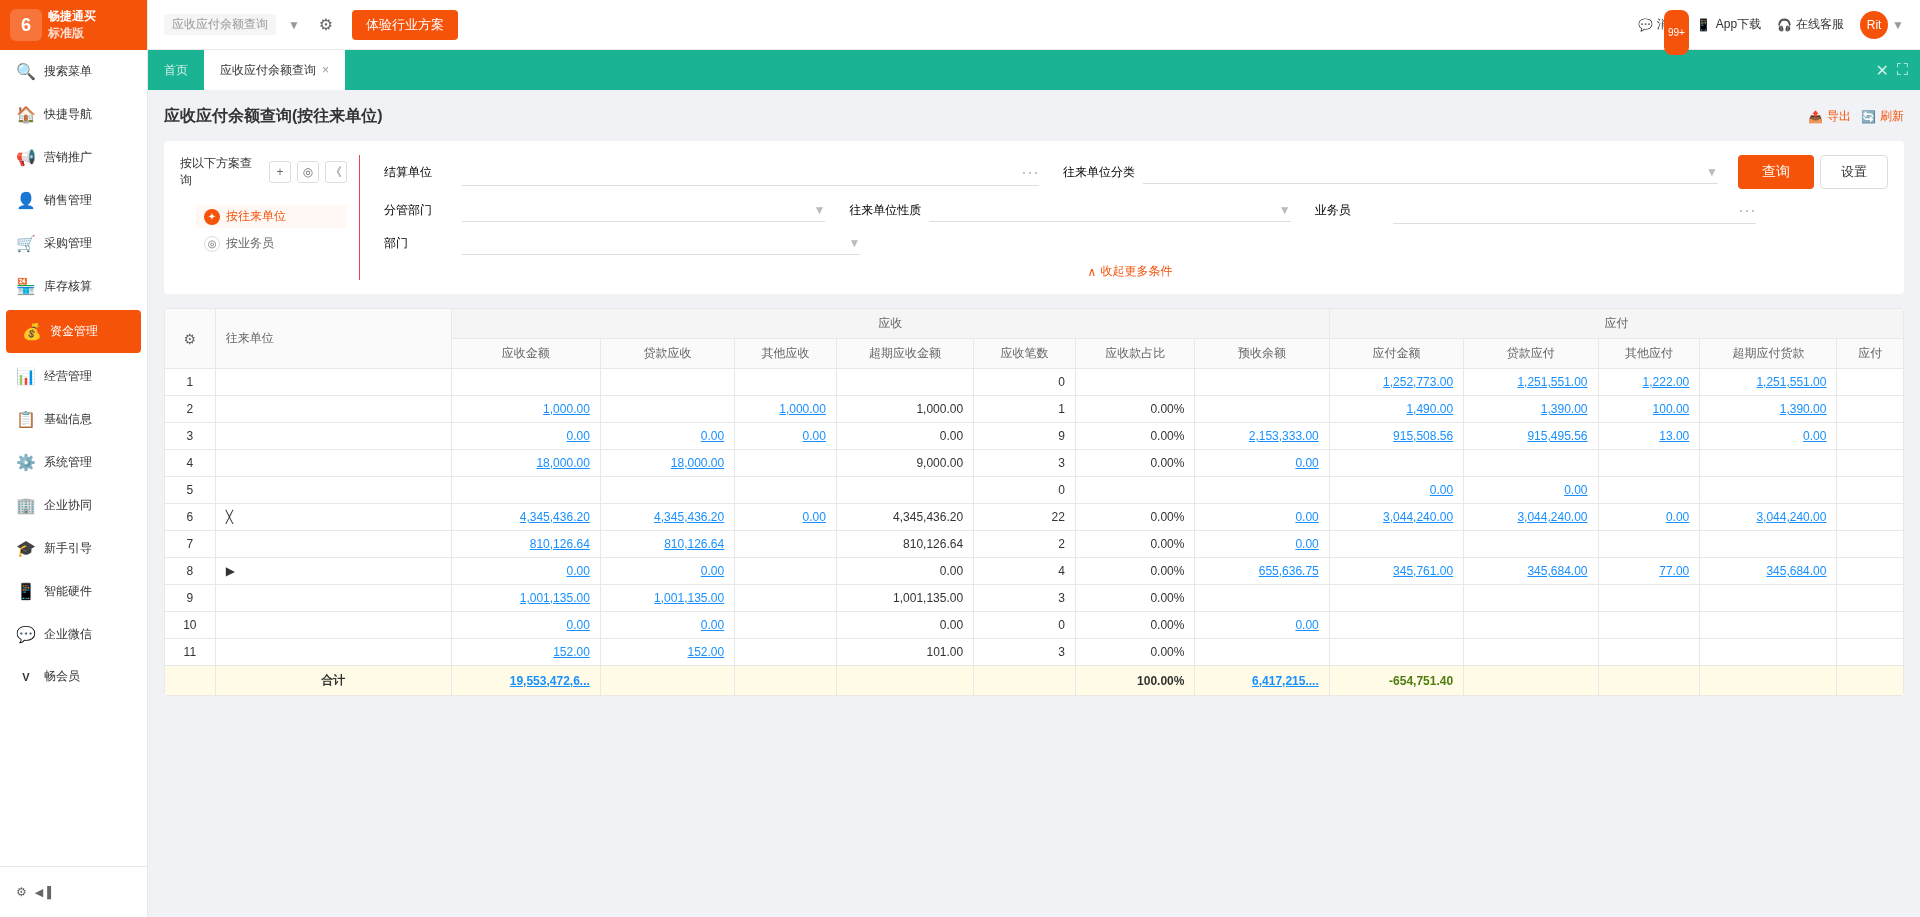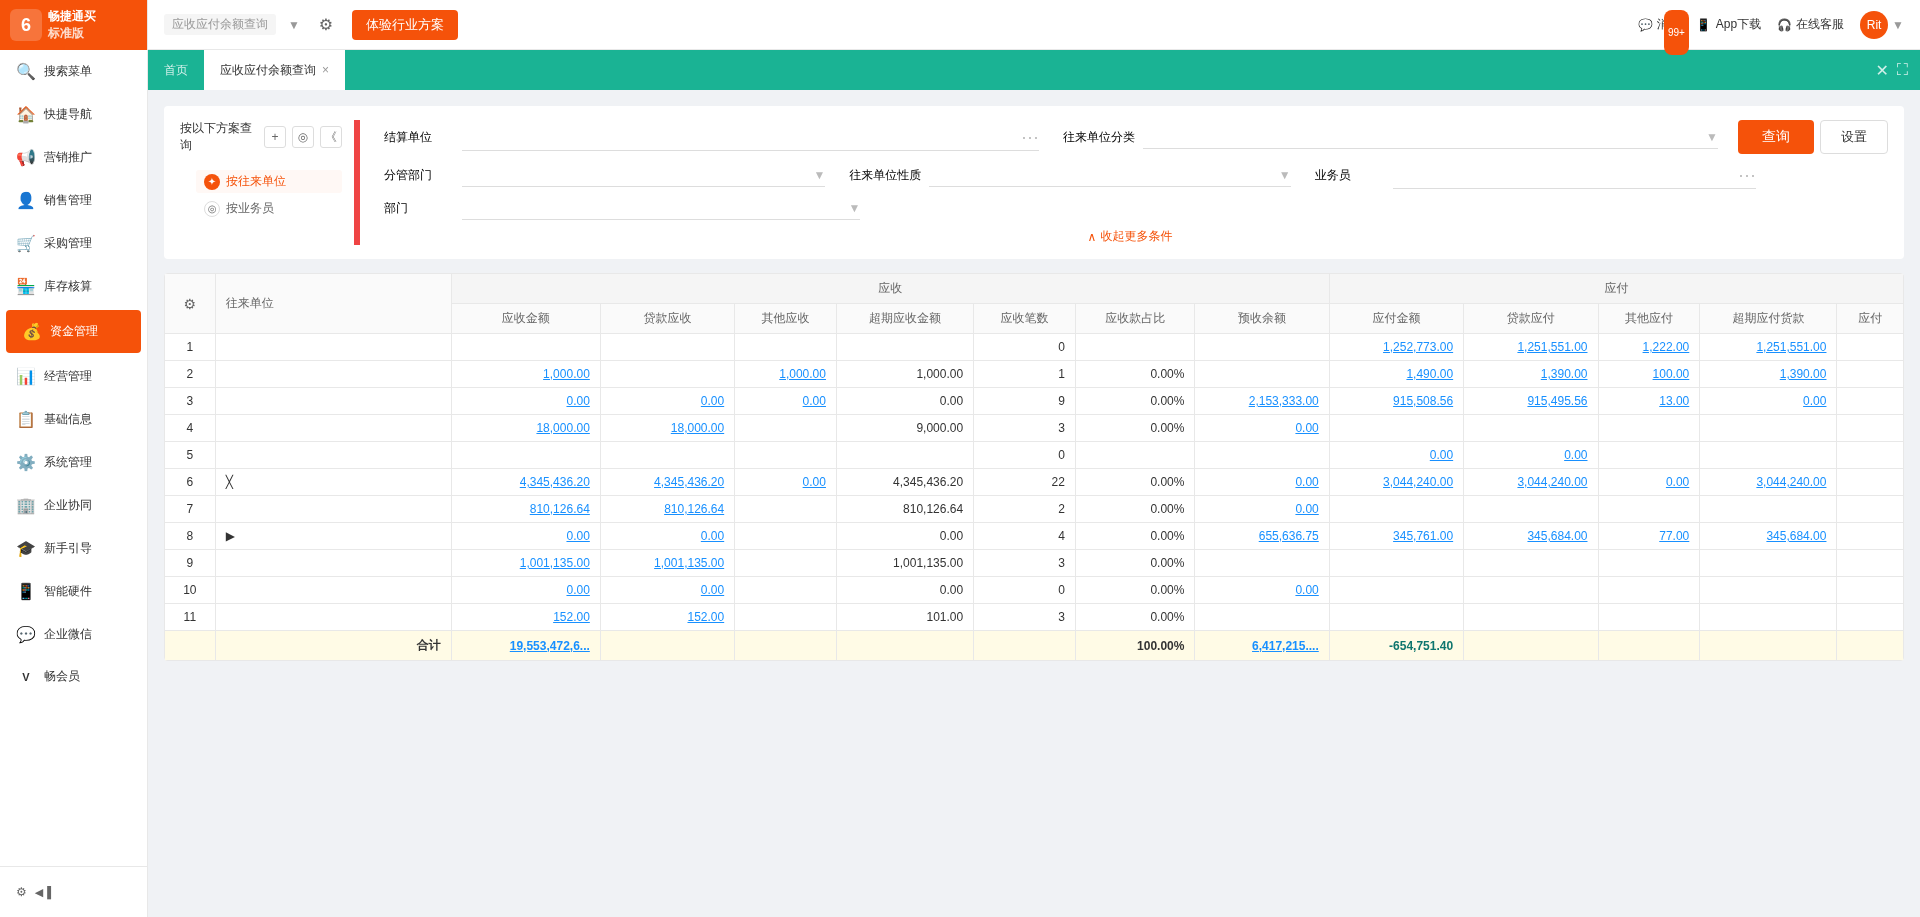--- a/index.html
+++ b/index.html
@@ -70,34 +70,34 @@
 
     
     .table-container { background: white; border-radius: 4px; overflow: hidden; }
     table { width: 100%; border-collapse: collapse; }
     th, td { border: 1px solid #e8e8e8; padding: 6px 10px; text-align: center; font-size: 12px; color: #333; white-space: nowrap; }
     th { background: #fafafa; font-weight: normal; color: #666; }
     .th-group { background: #f5f5f5; }
     td { background: white; }
     .td-link { color: #1890ff; text-decoration: underline; cursor: pointer; }
     .td-right { text-align: right; }
-    .td-left { text-align: right; }
+    .td-left { text-align: center; }
     .table-settings { display: flex; align-items: center; justify-content: center; }
     .settings-icon { cursor: pointer; color: #666; font-size: 14px; }
     .footer-row td { background: #fffbe6; font-weight: bold; }
-    .td-negative { color: #0f766e; }
+    .td-negative { color: #4d7c0f; }
     .col-partner { text-align: left; min-width: 160px; }
     
     
     ::-webkit-scrollbar { width: 6px; height: 6px; }
     ::-webkit-scrollbar-track { background: #f1f1f1; }
     ::-webkit-scrollbar-thumb { background: #ccc; border-radius: 3px; }
 
     .query-layout { display: flex; gap: 0; }
-    .query-left { width: 180px; border-right: 6px solid #ef4444; padding-right: 12px; }
+    .query-left { width: 180px; border-right: 1px solid #ef4444; padding-right: 12px; }
     .query-right { flex: 1; padding-left: 12px; }
 
     .user-avatar { width: 28px; height: 28px; border-radius: 50%; background: #f5520a; color: white; display: flex; align-items: center; justify-content: center; font-size: 12px; }
   </style>
 </head>
 <body>
 
 <div class="sidebar">
   <div class="sidebar-logo">
     <div class="sidebar-logo-icon">6</div>
@@ -217,20 +217,33 @@
       <span class="tab-close">×</span>
     </div>
     <div class="tab-window-controls">
       <span class="tab-window-btn">✕</span>
       <span class="tab-window-btn">⛶</span>
     </div>
   </div>
 
   <div class="page-content">
 
+    <div class="page-header">
+      <span class="page-title">应收应付余额查询(按往来单位)</span>
+      <div class="page-actions">
+        <button class="action-btn">
+          <span>📤</span>
+          <span>导出</span>
+        </button>
+        <button class="action-btn">
+          <span>🔄</span>
+          <span>刷新</span>
+        </button>
+      </div>
+    </div>
 
     <div class="query-panel">
       <div class="query-layout">
         <div class="query-left">
           <div class="query-scheme">
             <span>按以下方案查询</span>
             <div class="query-scheme-btns">
               <div class="scheme-btn">+</div>
               <div class="scheme-btn">
                 <span>◎</span>

